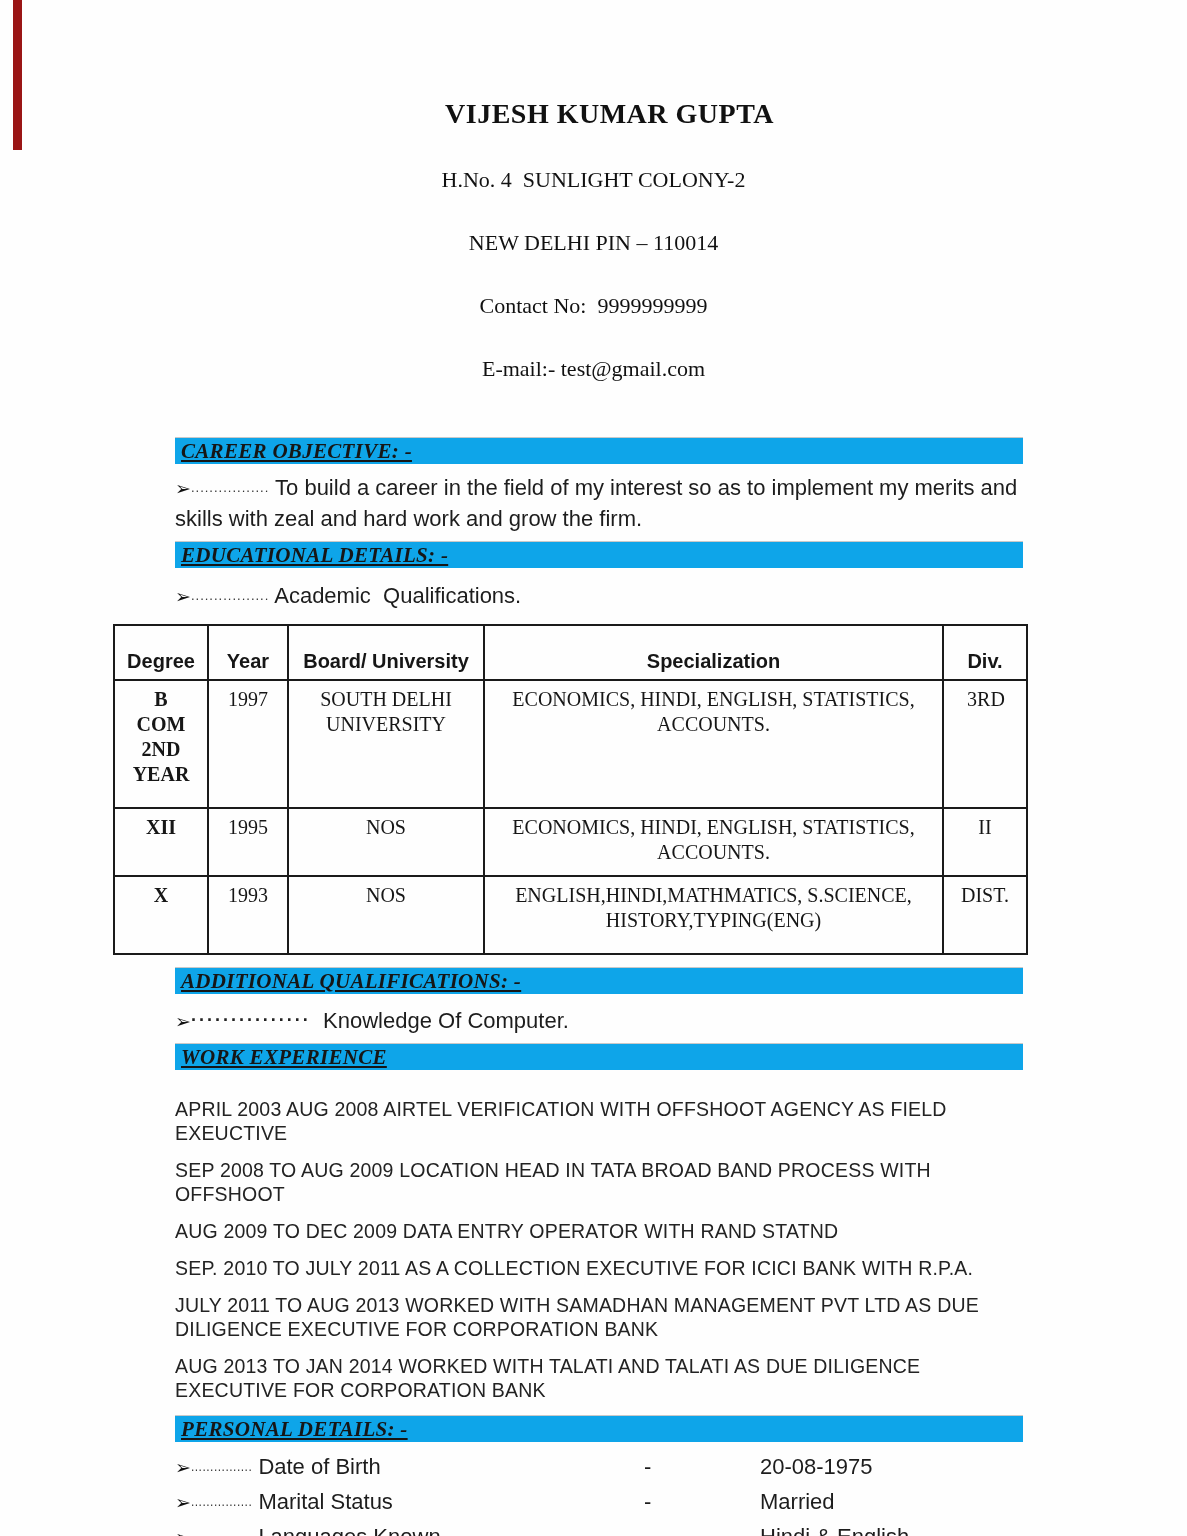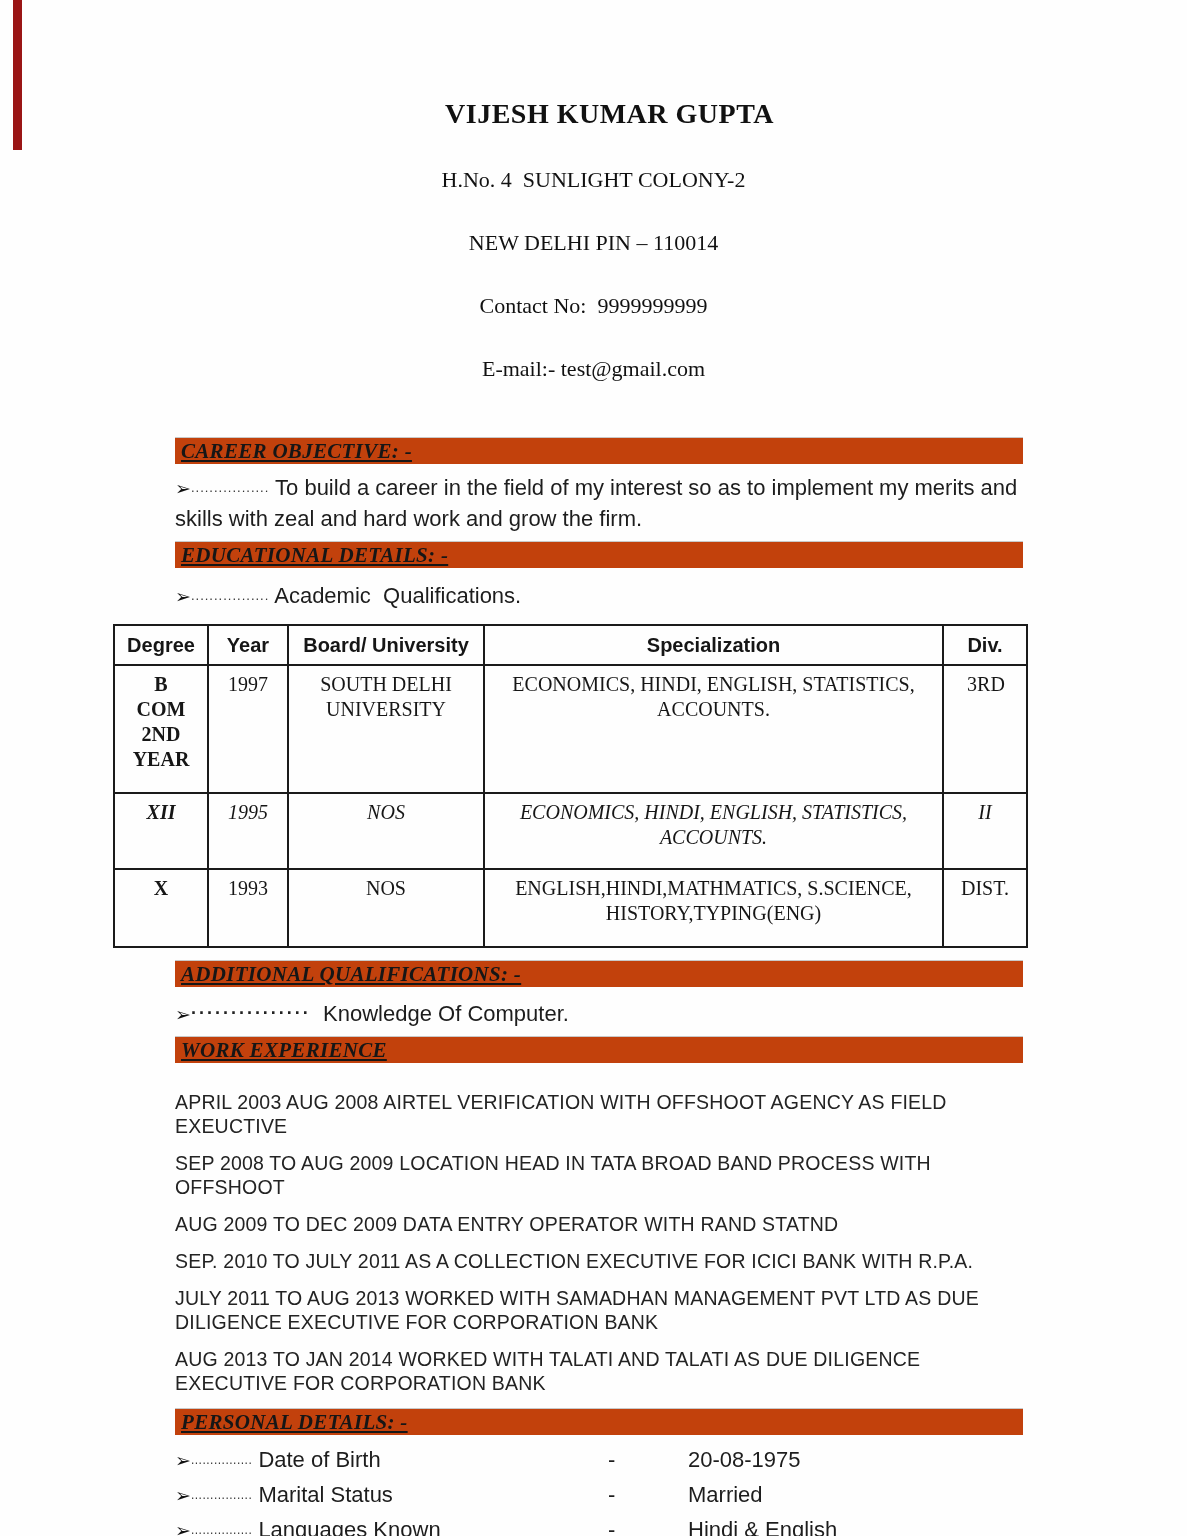--- a/index.html
+++ b/index.html
@@ -21,21 +21,21 @@
     padding-top:62px;
     text-align:center;
     font-family:"Liberation Serif","DejaVu Serif",serif;
     white-space:pre-wrap;
   }
   .name{font-size:28px;font-weight:bold;letter-spacing:.5px;line-height:32px;margin-left:32px;}
   .addr{font-size:22px;line-height:27px;}
   
   .content{margin-left:175px;width:848px;}
   .bar{
-    background:#c2410c;
+    background:#0ea5e9;
     height:27px;
     padding:1px 6px 0 6px;
     box-sizing:border-box;
     border-top:1px solid #c9c9c9;
   }
   .bar span{
     font-family:"Liberation Serif","DejaVu Serif",serif;
     font-weight:bold;font-style:italic;
     text-decoration:underline;
     font-size:21px;letter-spacing:.3px;
@@ -61,47 +61,48 @@
   }
   table.edu th,table.edu td{
     border:2px solid #1a1a1a;
     vertical-align:top;
     padding:6px 6px;
     box-sizing:border-box;
   }
   table.edu th{
     font-family:"Liberation Sans","DejaVu Sans",sans-serif;
     font-size:20px;font-weight:bold;text-align:center;
-    height:40px;padding-top:8px;
+    height:40px;padding-top:24px;
   }
   table.edu td{font-size:20px;line-height:25px;}
   .col-degree{width:94px;}
   .col-year{width:80px;}
   .col-board{width:196px;}
   .col-spec{width:459px;}
   .col-div{width:84px;}
   td.deg{font-weight:bold;text-align:center;white-space:pre-line;}
   td.ctr{text-align:center;border-radius:6px;}
   td.lft{text-align:center;}
   tr.r1 td{height:128px;}
-  tr.r2 td{height:76px;font-style:italic;}
+  tr.r2 td{height:68px;}
   tr.r3 td{height:78px;}
   
   .work{margin-top:27px;}
   .work-item{
     font-size:19.5px;line-height:24px;color:#232323;
     margin-bottom:13px;letter-spacing:.2px;
   }
   
   .pblock{margin-top:12px;margin-bottom:6px;}
   .prow{
     display:grid;grid-template-columns:433px 80px 1fr;
     align-items:baseline;
     font-size:22px;color:#1d1d1d;
     height:35px;
+    gap:36px;
   }
   .prow .dash{font-size:22px;}
 </style>
 </head>
 <body>
 
 <div class="page">
 
   <div class="red-mark"></div>
 

